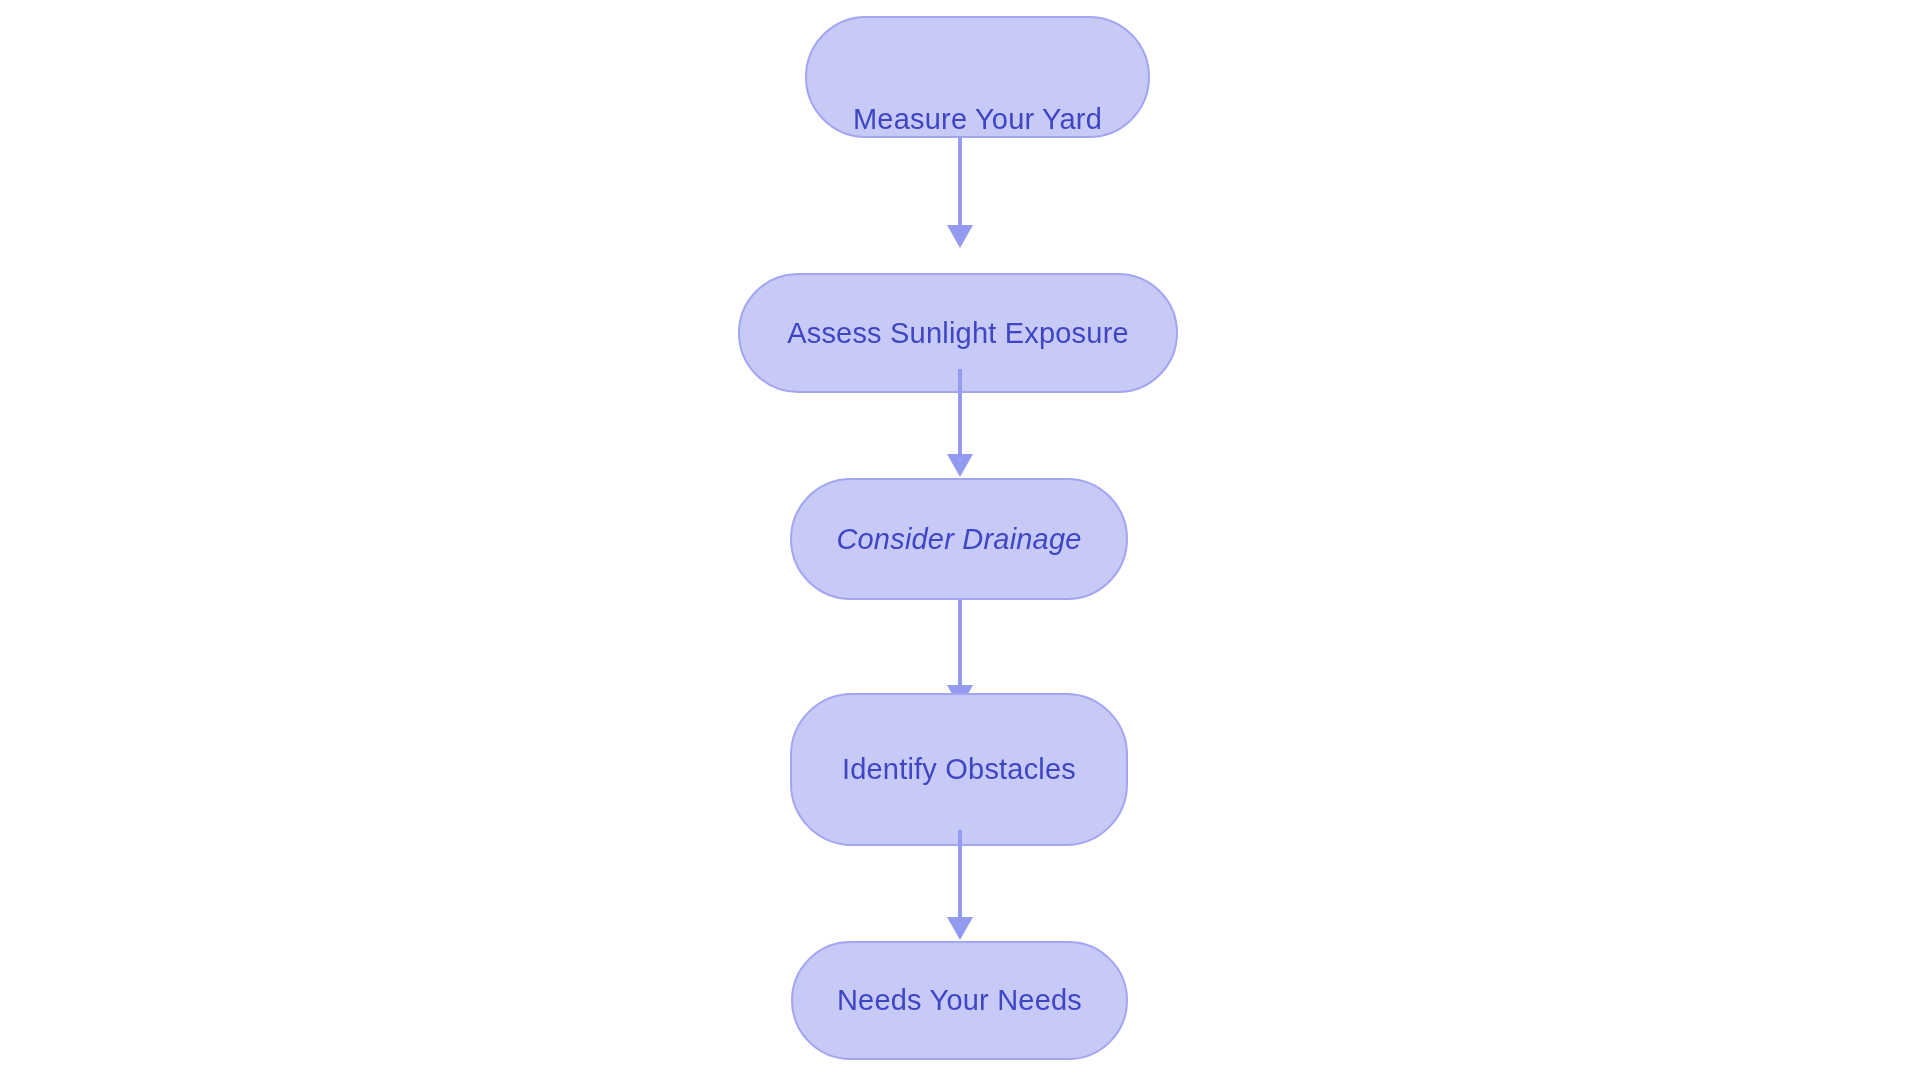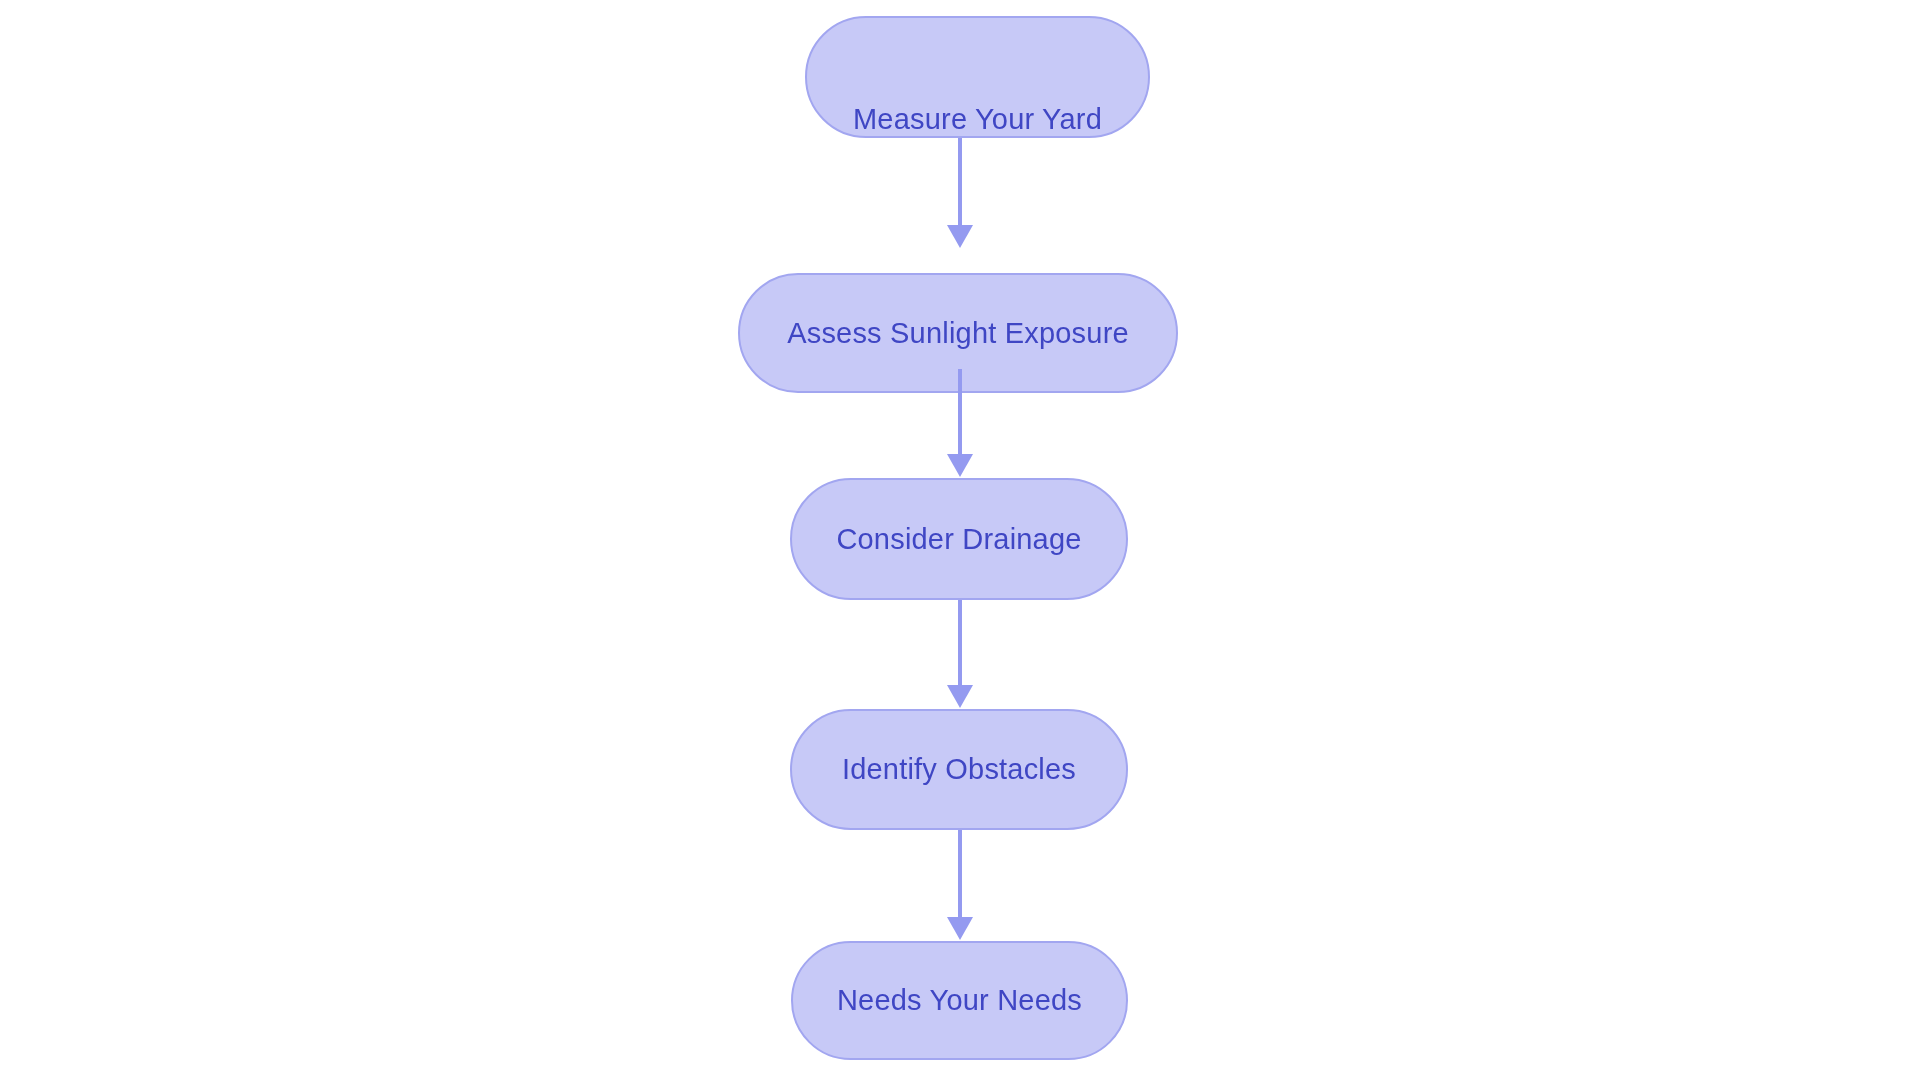--- a/index.html
+++ b/index.html
@@ -26,22 +26,22 @@
     justify-content: center;
   }
   .node .label {
     color: #3f46c4;
     font-size: 29px;
     letter-spacing: 0.2px;
     white-space: nowrap;
   }
   #node-1 { left: 805px; top: 16px;  width: 345px; height: 122px; align-items: flex-end; }
   #node-2 { left: 738px; top: 249px; width: 440px; height: 120px; margin-top: 24px; }
-  #node-3 { left: 790px; top: 478px; width: 338px; height: 122px; }
-  #node-4 { left: 790px; top: 709px; width: 338px; height: 121px; }
+  #node-3 { left: 790px; top: 478px; width: 338px; height: 122px; font-style: italic; }
+  #node-4 { left: 790px; top: 693px; width: 338px; height: 153px; }
   #node-5 { left: 791px; top: 941px; width: 337px; height: 119px; }
 
   .arrow {
     position: absolute;
     width: 26px;
     left: 947px;
   }
   .arrow .shaft {
     position: absolute;
     left: 11px;

